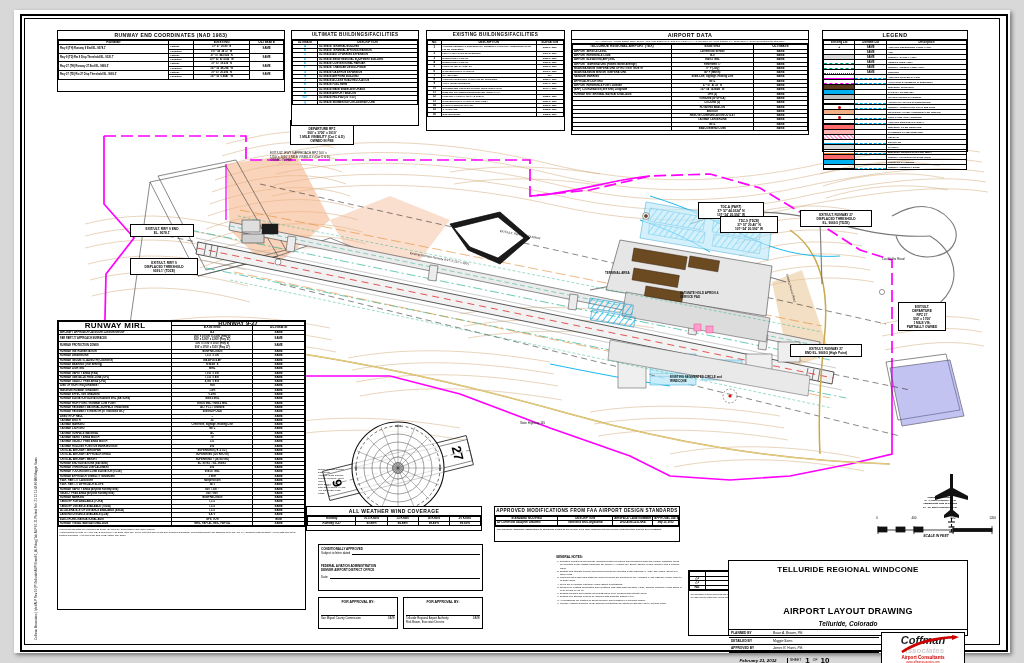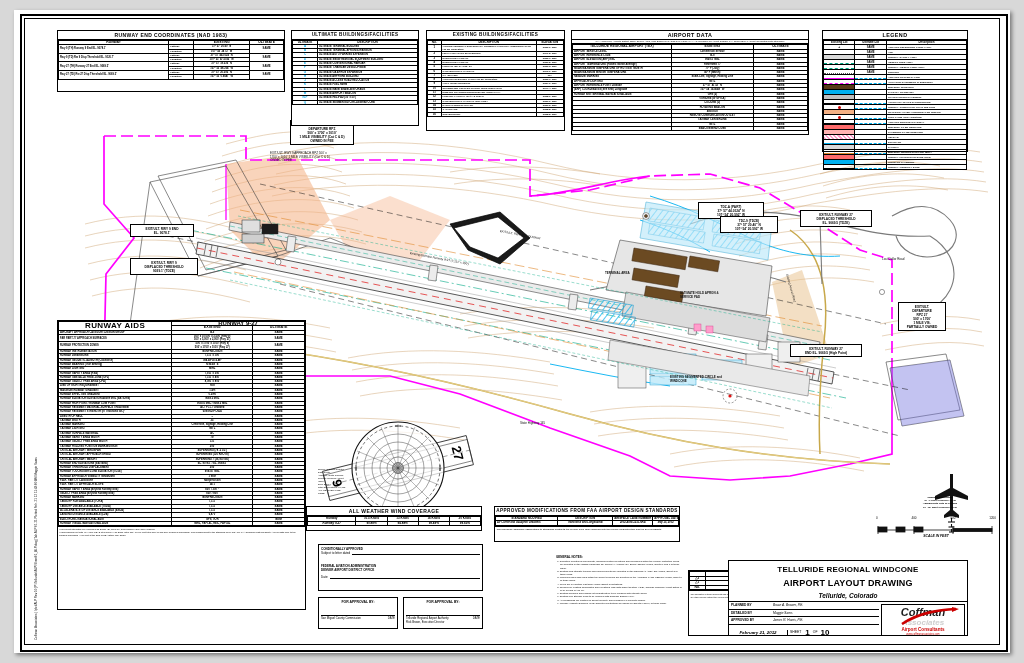--- a/index.html
+++ b/index.html
@@ -904,21 +904,21 @@
 
   <div class="tbl micro" style="left:57px;top:320px;width:249px;height:290px;">
     <table>
       <colgroup>
           <col style="width:46%">
           <col style="width:33%">
           <col style="width:21%">
         </colgroup>
       <tbody>
         <tr>
-          <td rowspan="2" class="ctr bld" style="font-size:8px;letter-spacing:.4px;">RUNWAY AIDS</td>
+          <td rowspan="2" class="ctr bld" style="font-size:8px;letter-spacing:.4px;">RUNWAY MIRL</td>
           <td colspan="2" class="ctr bld" style="font-size:6px;">RUNWAY 9-27</td>
         </tr>
         <tr>
           <td class="ctr bld" style="font-size:3.6px;">EXISTING</td>
           <td class="ctr bld" style="font-size:3.6px;">ULTIMATE</td>
         </tr>
       </tbody>
       <tbody id="rd-body">
           <tr>
             <td class="bld" style="font-size: 2.6px;">AIRCRAFT APPROACH CATEGORY-DESIGN GROUP</td>
@@ -1380,21 +1380,21 @@
             <td class="ctr bld" style="font-size: 3.4px; border-top: 1.2px solid rgb(0, 0, 0); border-bottom: 1.2px solid rgb(0, 0, 0);">BY</td>
             <td class="ctr bld" style="font-size: 3.4px; border-top: 1.2px solid rgb(0, 0, 0); border-bottom: 1.2px solid rgb(0, 0, 0);">APPR.</td>
           </tr>
         </tbody>
     </table>
     <div style="font-size:2px;line-height:2.7px;padding:1.5px;border-top:1.2px solid #000;">The information in these documents has been prepared by Coffman Associates, Inc. for the sole purpose of the preparation of an Airport Layout Drawing set. Reproduction or reuse of this drawing in whole or in part for any other purpose without the express written consent of Coffman Associates, Inc. is prohibited.</div>
   </div>
 
   <div style="position:absolute;left:728px;top:560px;width:240px;height:76px;border:1.6px solid #000;background:#fff;box-sizing:border-box;">
     <div class="tb-main" style="font-size:8px;line-height:13px;padding-top:2px;letter-spacing:.2px;">TELLURIDE REGIONAL WINDCONE</div>
-    <div class="tb-main" style="font-size:9px;line-height:14px;letter-spacing:.2px;">AIRPORT LAYOUT DRAWING</div>
+    <div class="tb-main" style="font-size:9px;line-height:14px;letter-spacing:.2px;margin-top:28px;">AIRPORT LAYOUT DRAWING</div>
     <div class="tb-main ital" style="font-size:6.5px;line-height:11px;">Telluride, Colorado</div>
     <div style="border-top:1px solid #000;display:flex;height:36px;">
       <div style="flex:1;">
         <div style="display:flex;border-bottom:.6px solid #000;font-size:3.2px;line-height:6.5px;padding-left:2px;">
           <b style="width:42px;">PLANNED BY</b>
           <span class="ital">Bruce A. Brower, P.E.</span>
         </div>
         <div style="display:flex;border-bottom:.6px solid #000;font-size:3.2px;line-height:6.5px;padding-left:2px;">
           <b style="width:42px;">DETAILED BY</b>
           <span class="ital">Maggie Sams</span>

